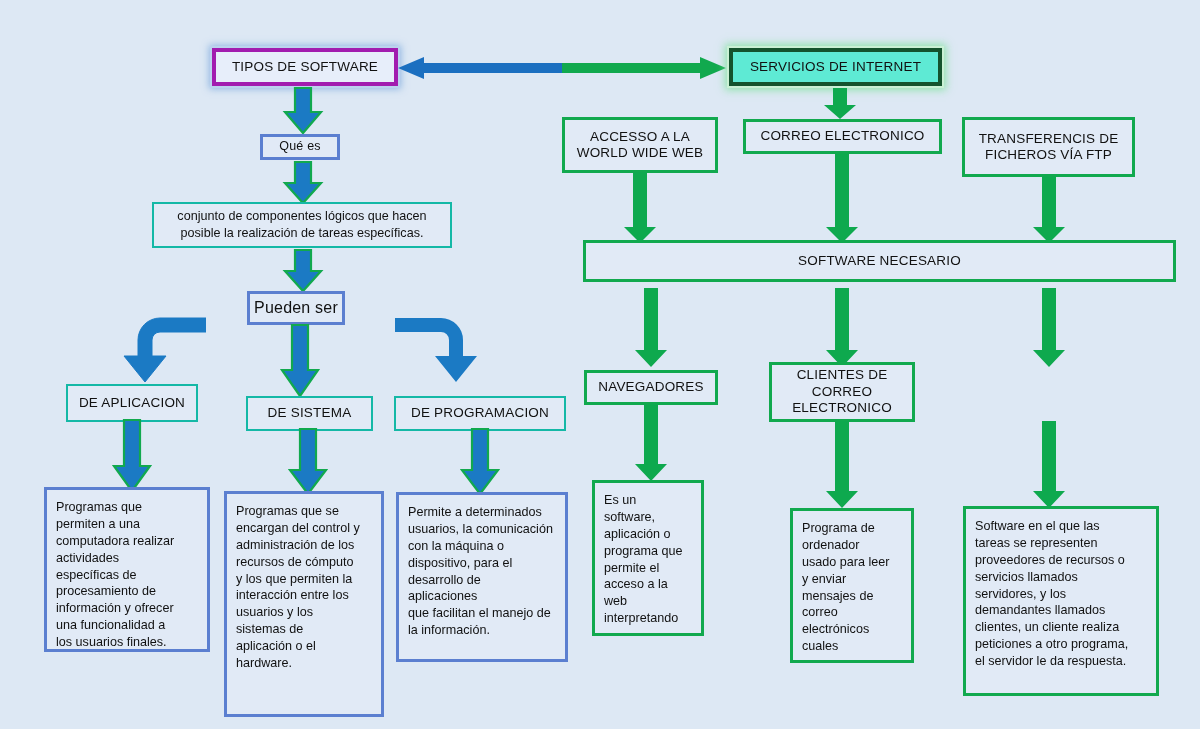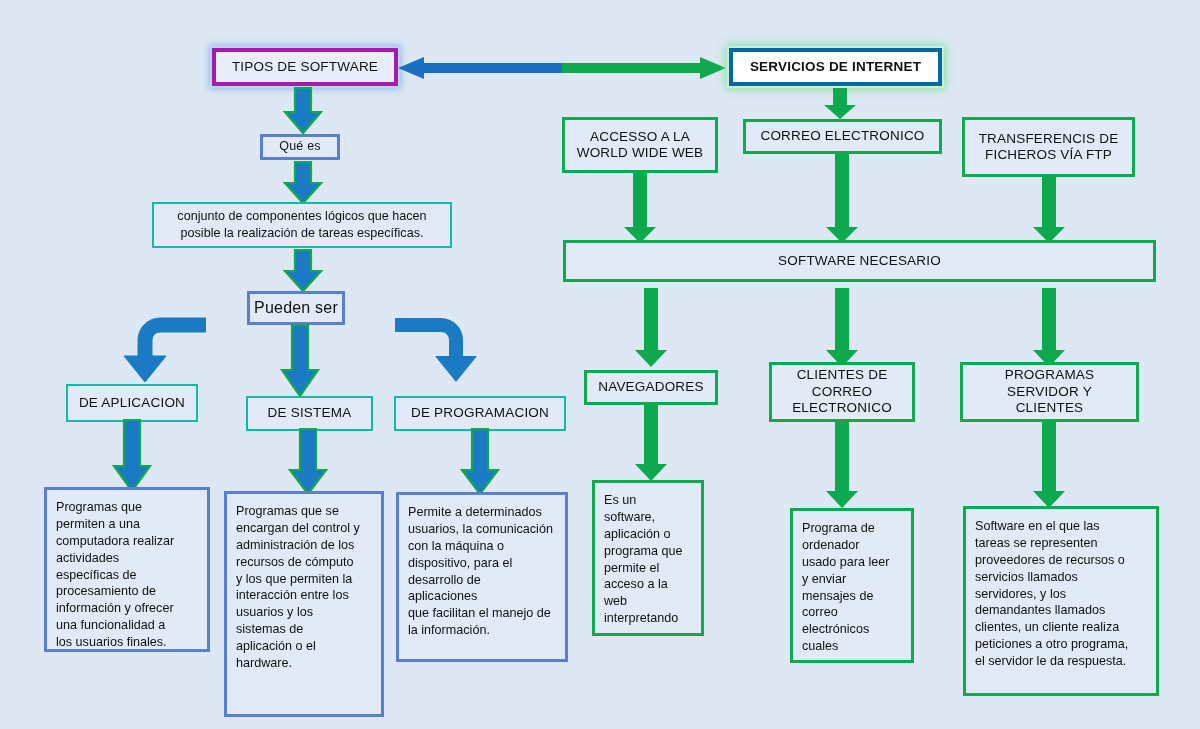--- a/index.html
+++ b/index.html
@@ -28,24 +28,23 @@
   .node.blue-soft{ border:3px solid #5b7fd0; }
   .node.green{ border:3px solid #11a94e; }
 
   
   .node.hero-blue{
     border:4px solid #a21caf;
     box-shadow:0 0 0 2px #bcd2ee, 0 0 7px 3px rgba(120,165,220,.75);
     background:#e7eefa;
   }
   .node.hero-green{
-    border:4px solid #0369a1;
+    border:4px solid #14532d;
     box-shadow:0 0 0 2px #c9f0d4, 0 0 8px 4px rgba(120,225,150,.75);
-    background:#ffffff;
-    font-weight:bold;
+    background:#5eead4;
   }
 
   .cap{ font-size:13.5px; letter-spacing:.2px; }
   .para{
     align-items:flex-start;
     justify-content:flex-start;
     text-align:left;
     font-size:12.6px;
     line-height:1.34;
     padding:9px 9px 8px 9px;
@@ -223,21 +222,21 @@
       <polygon points="11,0 25,0 25,74 34,74 18,90 2,74 11,74" fill="#0ea94e"></polygon>
     </svg>
   </div>
 
   <div class="arrow" style="left:1031px;top:176px;width:36px;height:68px;">
     <svg viewBox="0 0 36 68" preserveAspectRatio="none">
       <polygon points="11,0 25,0 25,51 34,51 18,67 2,51 11,51" fill="#0ea94e"></polygon>
     </svg>
   </div>
 
-  <div class="node green cap" style="left:563px;top:240px;width:593px;height:42px;">
+  <div class="node green cap" style="left:583px;top:240px;width:593px;height:42px;">
     <span>SOFTWARE NECESARIO</span>
   </div>
 
   <div class="arrow" style="left:633px;top:288px;width:36px;height:80px;">
     <svg viewBox="0 0 36 80" preserveAspectRatio="none">
       <polygon points="11,0 25,0 25,62 34,62 18,79 2,62 11,62" fill="#0ea94e"></polygon>
     </svg>
   </div>
 
   <div class="arrow" style="left:824px;top:288px;width:36px;height:80px;">
@@ -255,25 +254,20 @@
   <div class="node green cap" style="left:584px;top:370px;width:134px;height:35px;">
     <span>NAVEGADORES</span>
   </div>
 
   <div class="node green cap" style="left:769px;top:362px;width:146px;height:60px;white-space:pre-line;">
     <span>CLIENTES DE
 CORREO
 ELECTRONICO</span>
   </div>
 
-  <div class="node green cap" style="left:960px;top:362px;width:179px;height:60px;white-space:pre-line;">
-    <span>PROGRAMAS
-SERVIDOR Y
-CLIENTES</span>
-  </div>
 
   <div class="arrow" style="left:633px;top:404px;width:36px;height:78px;">
     <svg viewBox="0 0 36 78" preserveAspectRatio="none">
       <polygon points="11,0 25,0 25,60 34,60 18,77 2,60 11,60" fill="#0ea94e"></polygon>
     </svg>
   </div>
 
   <div class="arrow" style="left:824px;top:421px;width:36px;height:88px;">
     <svg viewBox="0 0 36 88" preserveAspectRatio="none">
       <polygon points="11,0 25,0 25,70 34,70 18,87 2,70 11,70" fill="#0ea94e"></polygon>

